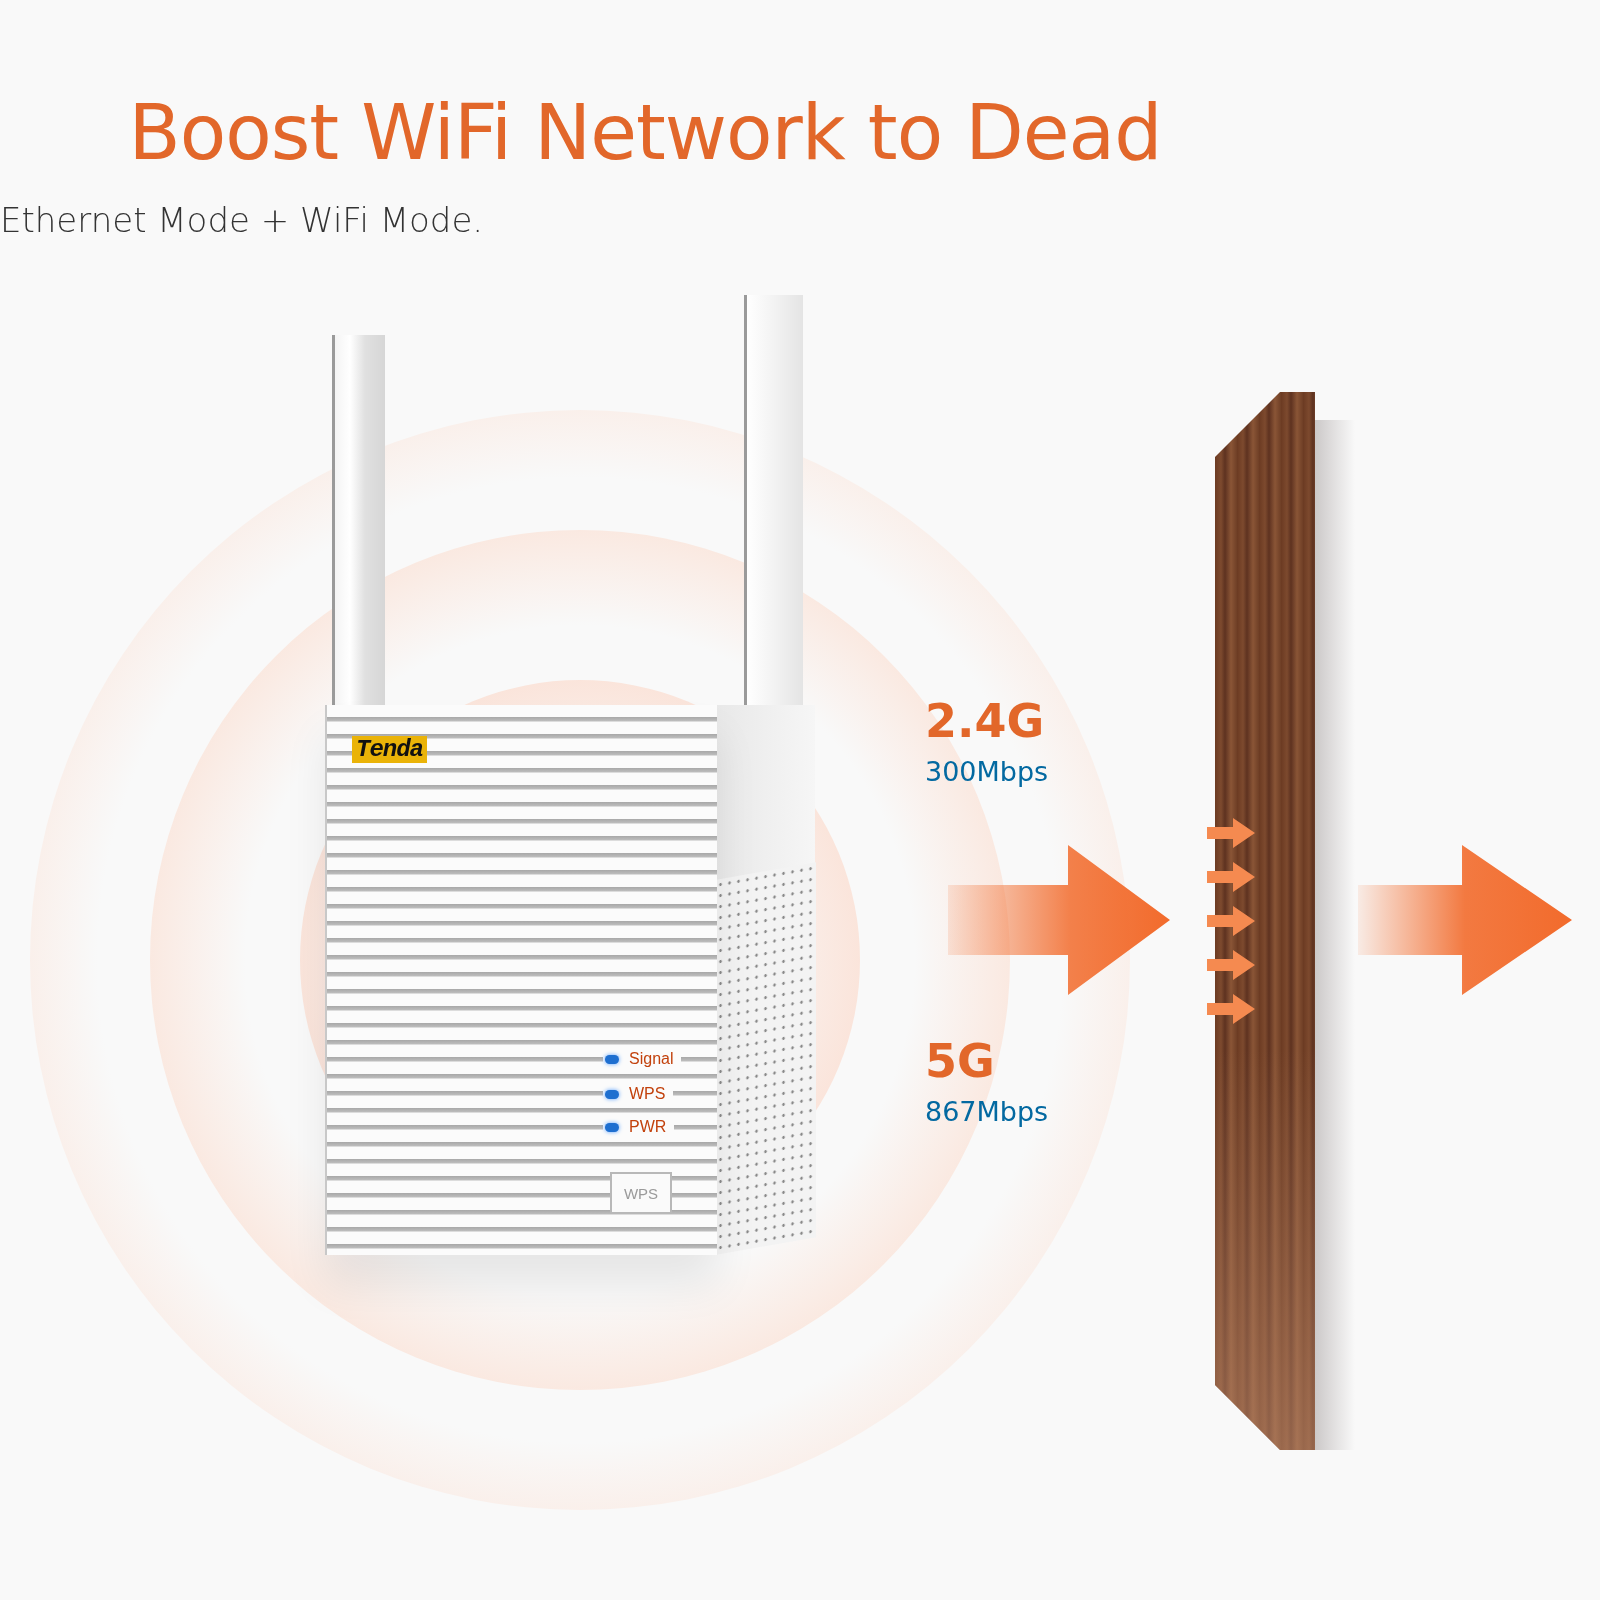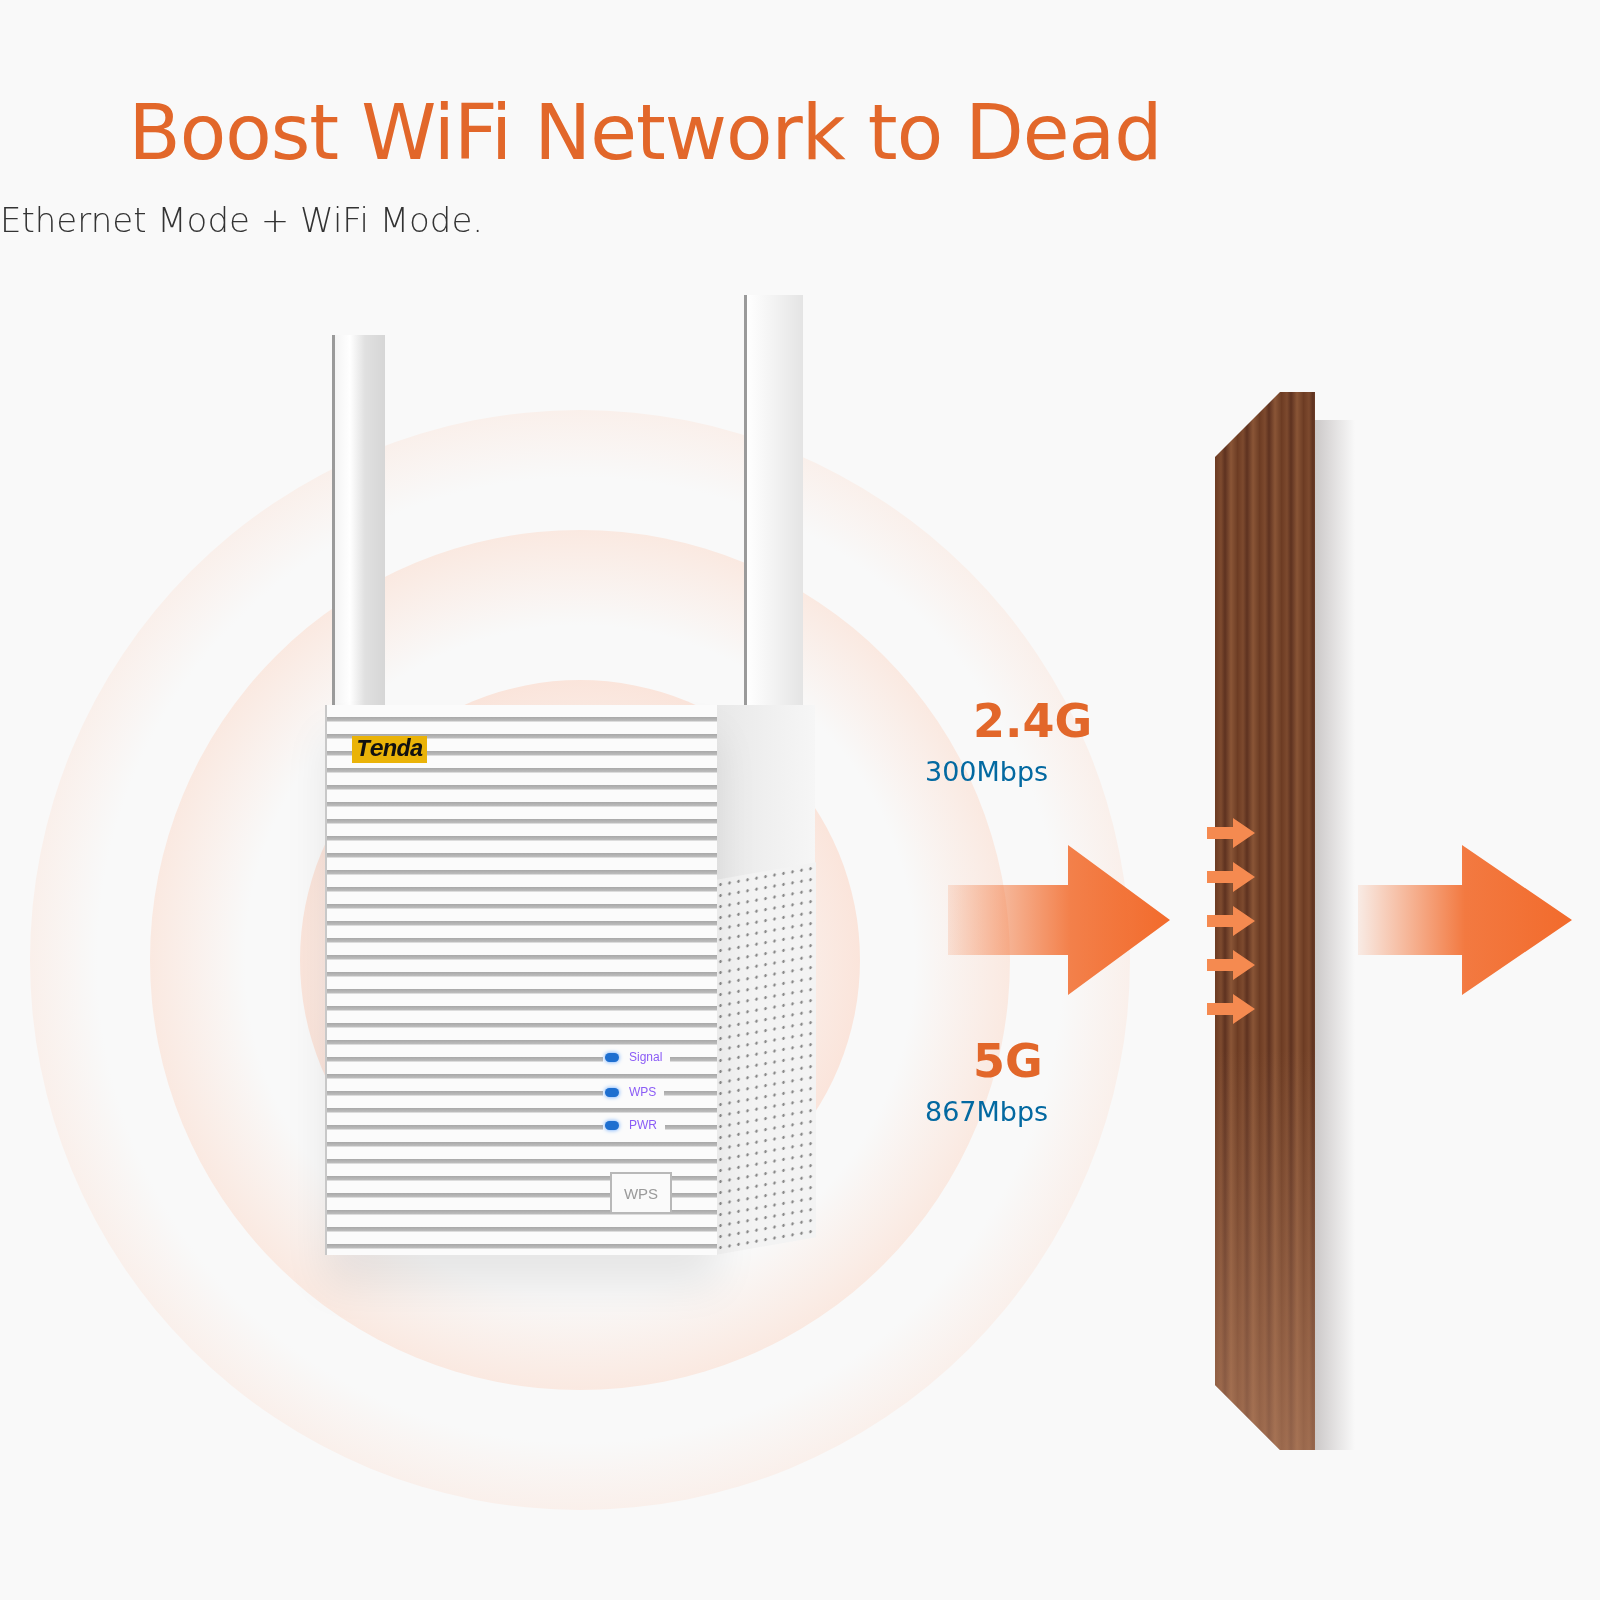--- a/index.html
+++ b/index.html
@@ -52,31 +52,31 @@
       position: absolute; left: 715px; top: 705px; width: 100px; height: 175px;
       background: linear-gradient(90deg, #e8e8e8, #f6f6f6);
     }
     .brand {
       position: absolute; left: 352px; top: 736px; background: #eab308;
       font-family: Liberation Mono, monospace; font-weight: bold; font-style: italic;
       font-size: 24px; color: #111; padding: 0 4px; letter-spacing: -1px;
     }
     .led-row { position: absolute; left: 603px; display: flex; align-items: center; gap: 10px; background: #fbfbfb; padding: 0 8px 0 2px; }
     .led { width: 14px; height: 9px; border-radius: 5px; background: #1e6fd0; box-shadow: 0 0 4px #5aa0ff; }
-    .led-label { font-size: 12px; color: #8b5cf6; }
+    .led-label { font-size: 16px; color: #c2410c; }
     .wps-btn {
       position: absolute; left: 610px; top: 1172px; width: 58px; height: 38px;
       border: 2px solid #b8b8b8; background: #fafafa;
       display: flex; align-items: center; justify-content: center;
       font-size: 15px; color: #9a9a9a;
     }
 
     
     .band { position: absolute; left: 925px; }
-    .band .freq { font-family: "DejaVu Sans", sans-serif; font-weight: bold; font-size: 46px; color: #e2672a; line-height: 1; margin-left: 48px; }
+    .band .freq { font-family: "DejaVu Sans", sans-serif; font-weight: bold; font-size: 46px; color: #e2672a; line-height: 1; }
     .band .speed { font-family: "DejaVu Sans", sans-serif; font-size: 27px; color: #0369a1; margin-top: 12px; }
 
     
     .arrow { position: absolute; }
 
     
     .wall {
       position: absolute; left: 1215px; top: 392px; width: 100px; height: 1058px;
       background: repeating-linear-gradient(90deg, #6b3a22 0px, #7d4a2e 6px, #5e3220 10px, #8a5536 16px, #6f3f26 22px);
       clip-path: polygon(0 65px, 65px 0, 100% 0, 100% 100%, 65px 100%, 0 calc(100% - 65px));

